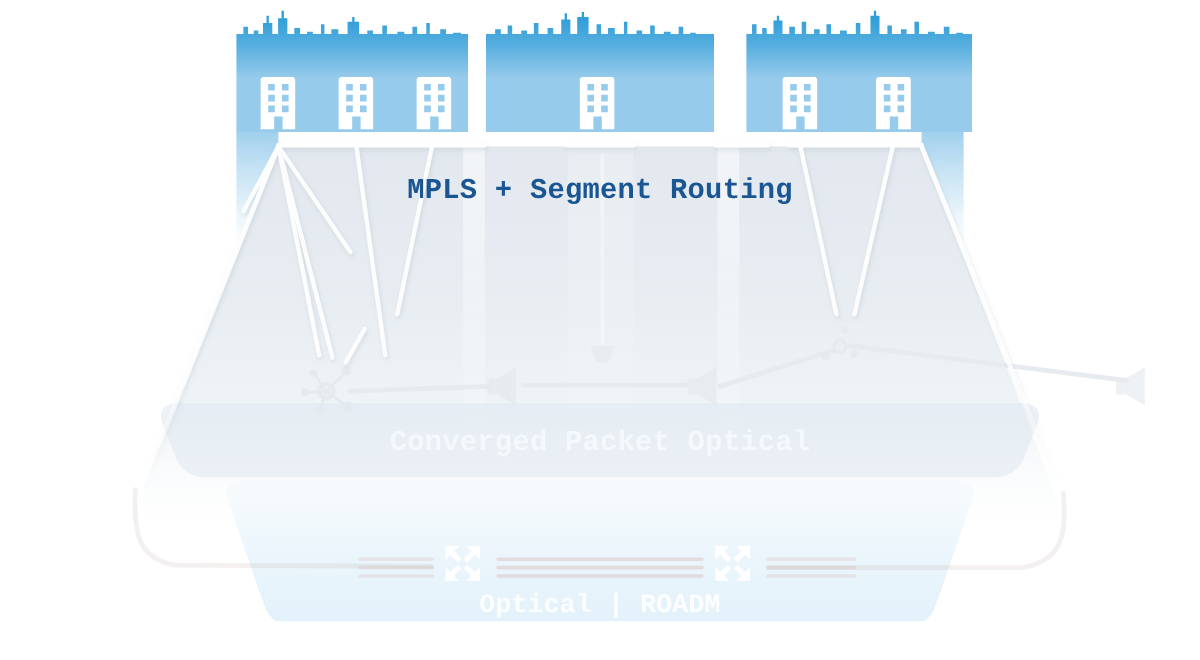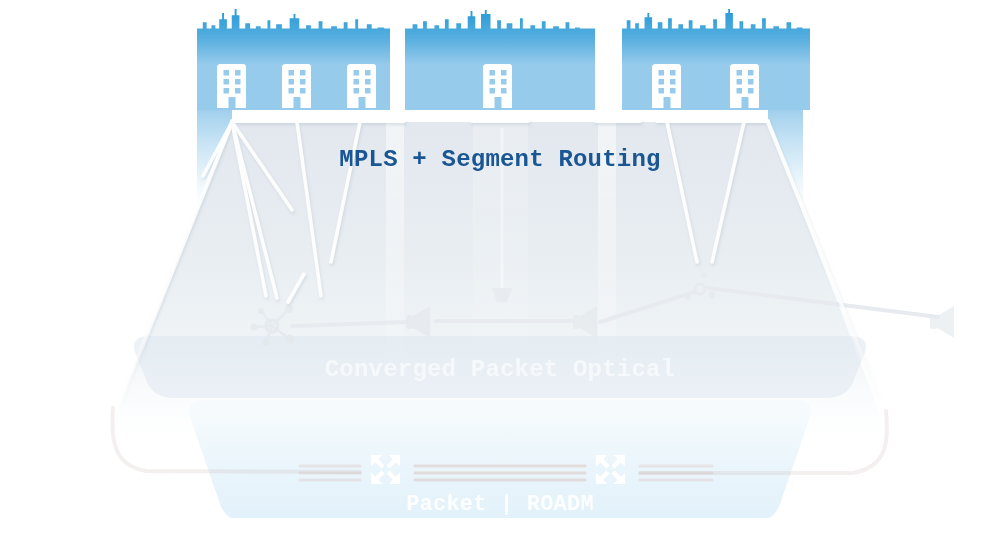--- a/index.html
+++ b/index.html
@@ -193,15 +193,15 @@
       <line x1="667" y1="122" x2="697" y2="262"></line>
       <line x1="744" y1="122" x2="712" y2="262"></line>
     </g>
   </g>
 </svg>
 
 <div class="layer-label label-packet" style="color: rgb(26, 86, 147);">MPLS + Segment Routing</div>
 
 <div class="layer-label label-converged" style="color: rgb(246, 249, 251);">Converged Packet Optical</div>
 
-<div class="layer-label label-optical" style="color: rgb(253, 254, 255);">Packet | ROADM</div>
+<div class="layer-label label-optical" style="color: rgb(253, 254, 255);">Optical | ROADM</div>
 
 </div>
 
 </body></html>

